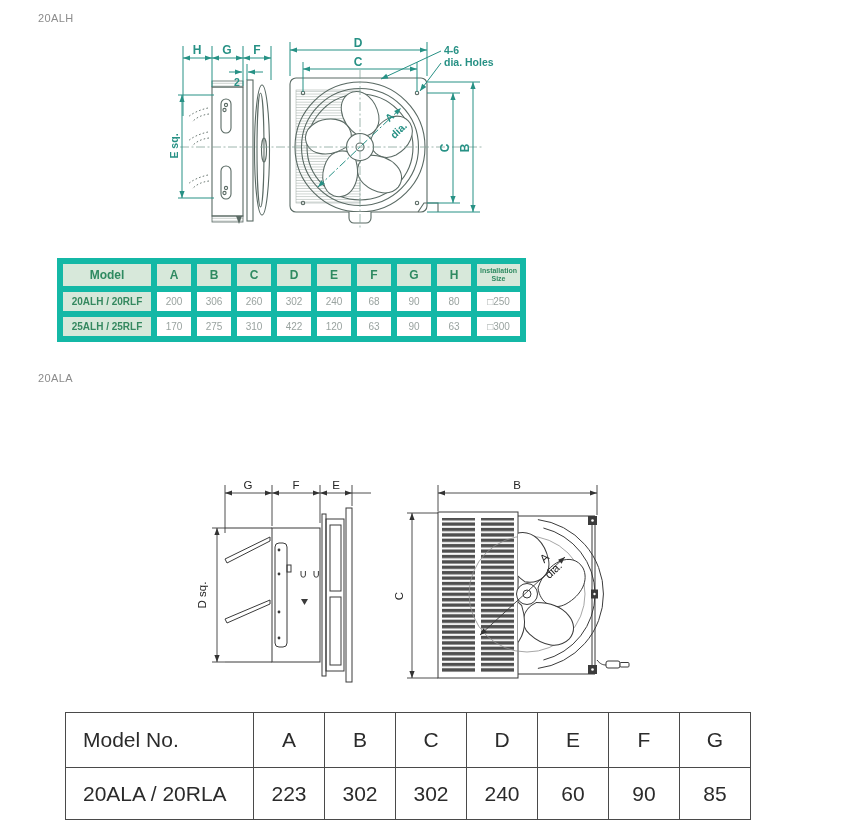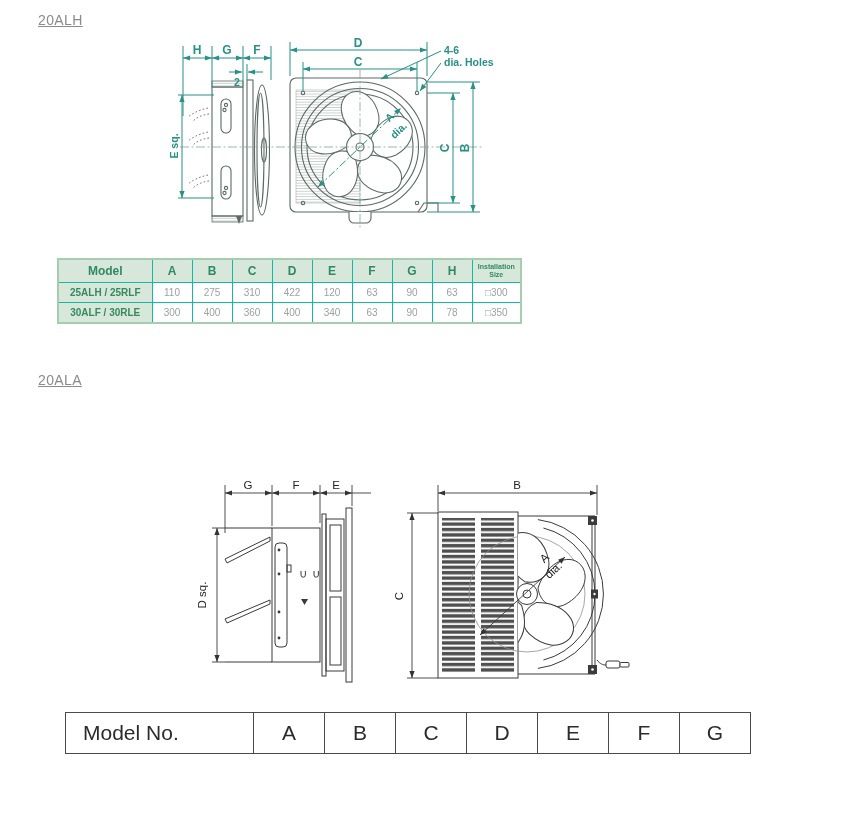--- a/index.html
+++ b/index.html
@@ -1,18 +1,18 @@
 <!DOCTYPE html>
 <html><head>
 <meta charset="utf-8">
 <style>
   html,body { margin:0; padding:0; background:#fff; }
   .page { position:relative; width:862px; height:824px; background:#fff; overflow:hidden;
           font-family:"Liberation Sans", sans-serif; }
-  .sec-label { position:absolute; font-size:14px; color:#8b8b8b; letter-spacing:.4px;text-decoration:underline; }
+  .sec-label { position:absolute; font-size:11px; color:#8b8b8b; letter-spacing:.4px; }
   #sec1 { left:38px; top:12px; }
   #sec2 { left:38px; top:372px; }
   svg { position:absolute; }
   #svg1 { left:168px; top:36px; }
   #svg2 { left:195px; top:473px; }
 
   
   .dl  { stroke:#279185; stroke-width:1; fill:none; }
   .dash{ stroke-dasharray:8 2.5 2 2.5; }
   .dt  { fill:#279185; font-weight:bold; font-size:12px; text-anchor:middle;
@@ -30,33 +30,33 @@
   .k   { stroke:#3b3b3b; stroke-width:1; fill:none; }
   .kW  { stroke:#3b3b3b; stroke-width:1; fill:#fff; }
   .kf  { fill:#3b3b3b; }
   .kd  { stroke:#3b3b3b; stroke-width:0.9; fill:none; }
   .kt  { fill:#242424; font-size:11.5px; text-anchor:middle;
          font-family:"Liberation Sans",sans-serif; }
 
   
   .t1 { position:absolute; left:57px; top:258px; border-collapse:collapse;
         table-layout:fixed; border:2px solid #a6ccb2; }
-  .t1 th, .t1 td { border:1px solid #14b8a6; padding:0; text-align:center;
+  .t1 th, .t1 td { border:6px solid #14b8a6; padding:0; text-align:center;
         vertical-align:middle; overflow:hidden; }
   .t1 .hdr   { background:#d7e8da; color:#2f8a61; font-weight:bold; font-size:12px; height:22px; }
   .t1 .insth { font-size:7px; line-height:1.2; }
   .t1 .model { background:#d7e8da; color:#35885f; font-weight:bold; font-size:10px; height:19px; }
   .t1 .num   { color:#9aa3a0; font-size:10px; font-weight:normal; }
 
   
   .t2 { position:absolute; left:65px; top:712px; border-collapse:collapse;
         table-layout:fixed; color:#2b2b2b; }
   .t2 th, .t2 td { border:1.5px solid #4a4a4a; padding:0; text-align:center;
         vertical-align:middle; font-weight:normal; font-size:21px; }
-  .t2 .hrow { height:41px; }
+  .t2 .hrow { height:55px; }
   .t2 .drow { height:52px; }
   .t2 .left { text-align:left; padding-left:17px; }
 </style>
 </head>
 <body>
 
 <div class="page">
 
   <div class="sec-label" id="sec1">20ALH</div>
   <div class="sec-label" id="sec2">20ALA</div>
@@ -192,42 +192,42 @@
       <th class="hdr">B</th>
       <th class="hdr">C</th>
       <th class="hdr">D</th>
       <th class="hdr">E</th>
       <th class="hdr">F</th>
       <th class="hdr">G</th>
       <th class="hdr">H</th>
       <th class="hdr insth">Installation Size</th>
     </tr>
     <tr>
+      <td class="model">20ALH / 20RLF</td>
+      <td class="num">200</td>
+      <td class="num">306</td>
+      <td class="num">260</td>
+      <td class="num">302</td>
+      <td class="num">240</td>
+      <td class="num">68</td>
+      <td class="num">90</td>
+      <td class="num">80</td>
+      <td class="num">□250</td>
+    </tr>
+    <tr>
       <td class="model">25ALH / 25RLF</td>
-      <td class="num">110</td>
+      <td class="num">170</td>
       <td class="num">275</td>
       <td class="num">310</td>
       <td class="num">422</td>
       <td class="num">120</td>
       <td class="num">63</td>
       <td class="num">90</td>
       <td class="num">63</td>
       <td class="num">□300</td>
-    </tr>
-    <tr>
-      <td class="model">30ALF / 30RLE</td>
-      <td class="num">300</td>
-      <td class="num">400</td>
-      <td class="num">360</td>
-      <td class="num">400</td>
-      <td class="num">340</td>
-      <td class="num">63</td>
-      <td class="num">90</td>
-      <td class="num">78</td>
-      <td class="num">□350</td>
     </tr>
   </tbody>
     </table>
 
   <svg id="svg2" width="450" height="215" viewBox="0 0 450 215">
     <defs>
       <pattern id="louvp" width="8" height="5.4" patternUnits="userSpaceOnUse">
         <rect x="0" y="0.8" width="8" height="3.4" fill="#4f4f4f"></rect>
       </pattern>
       <clipPath id="fanclip">
@@ -340,16 +340,26 @@
         <tr class="hrow">
       <th class="left">Model No.</th>
       <th>A</th>
       <th>B</th>
       <th>C</th>
       <th>D</th>
       <th>E</th>
       <th>F</th>
       <th>G</th>
     </tr>
+    <tr class="drow">
+      <td class="left">20ALA / 20RLA</td>
+      <td>223</td>
+      <td>302</td>
+      <td>302</td>
+      <td>240</td>
+      <td>60</td>
+      <td>90</td>
+      <td>85</td>
+    </tr>
   </tbody>
     </table>
 
 </div>
 
 </body></html>

